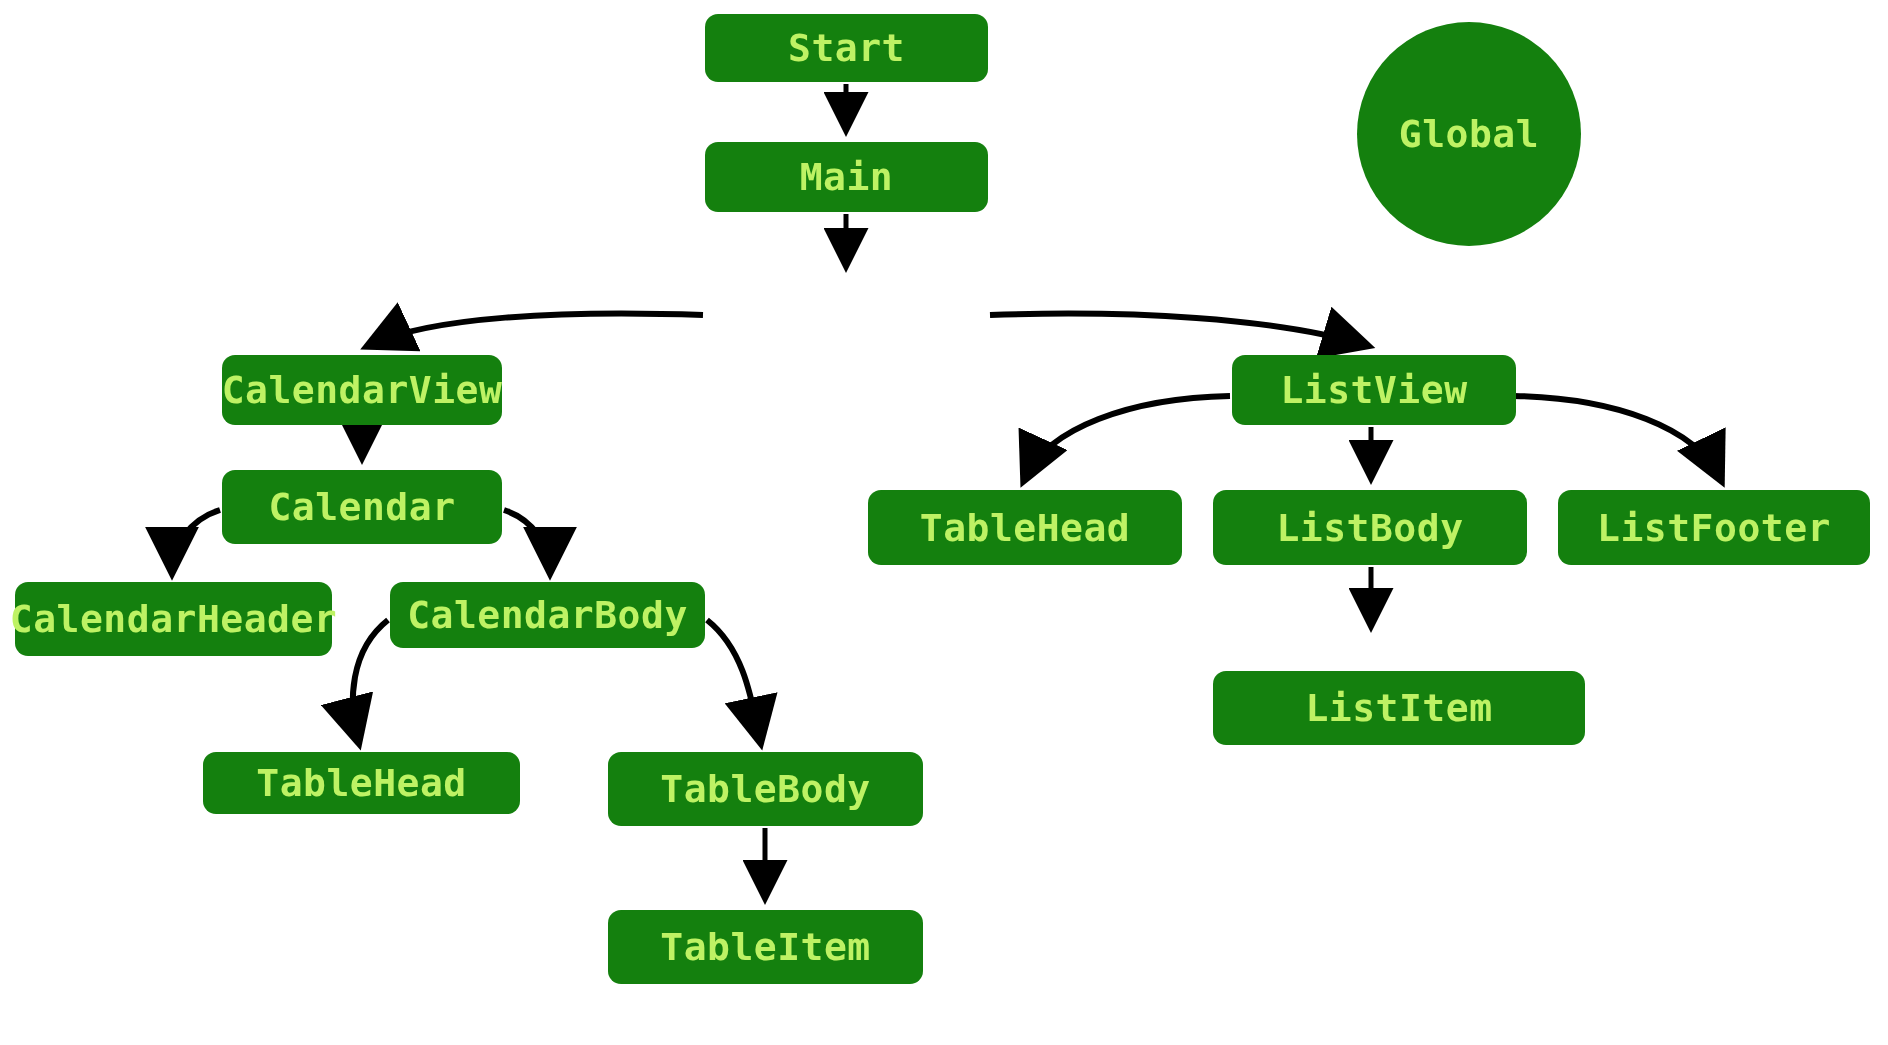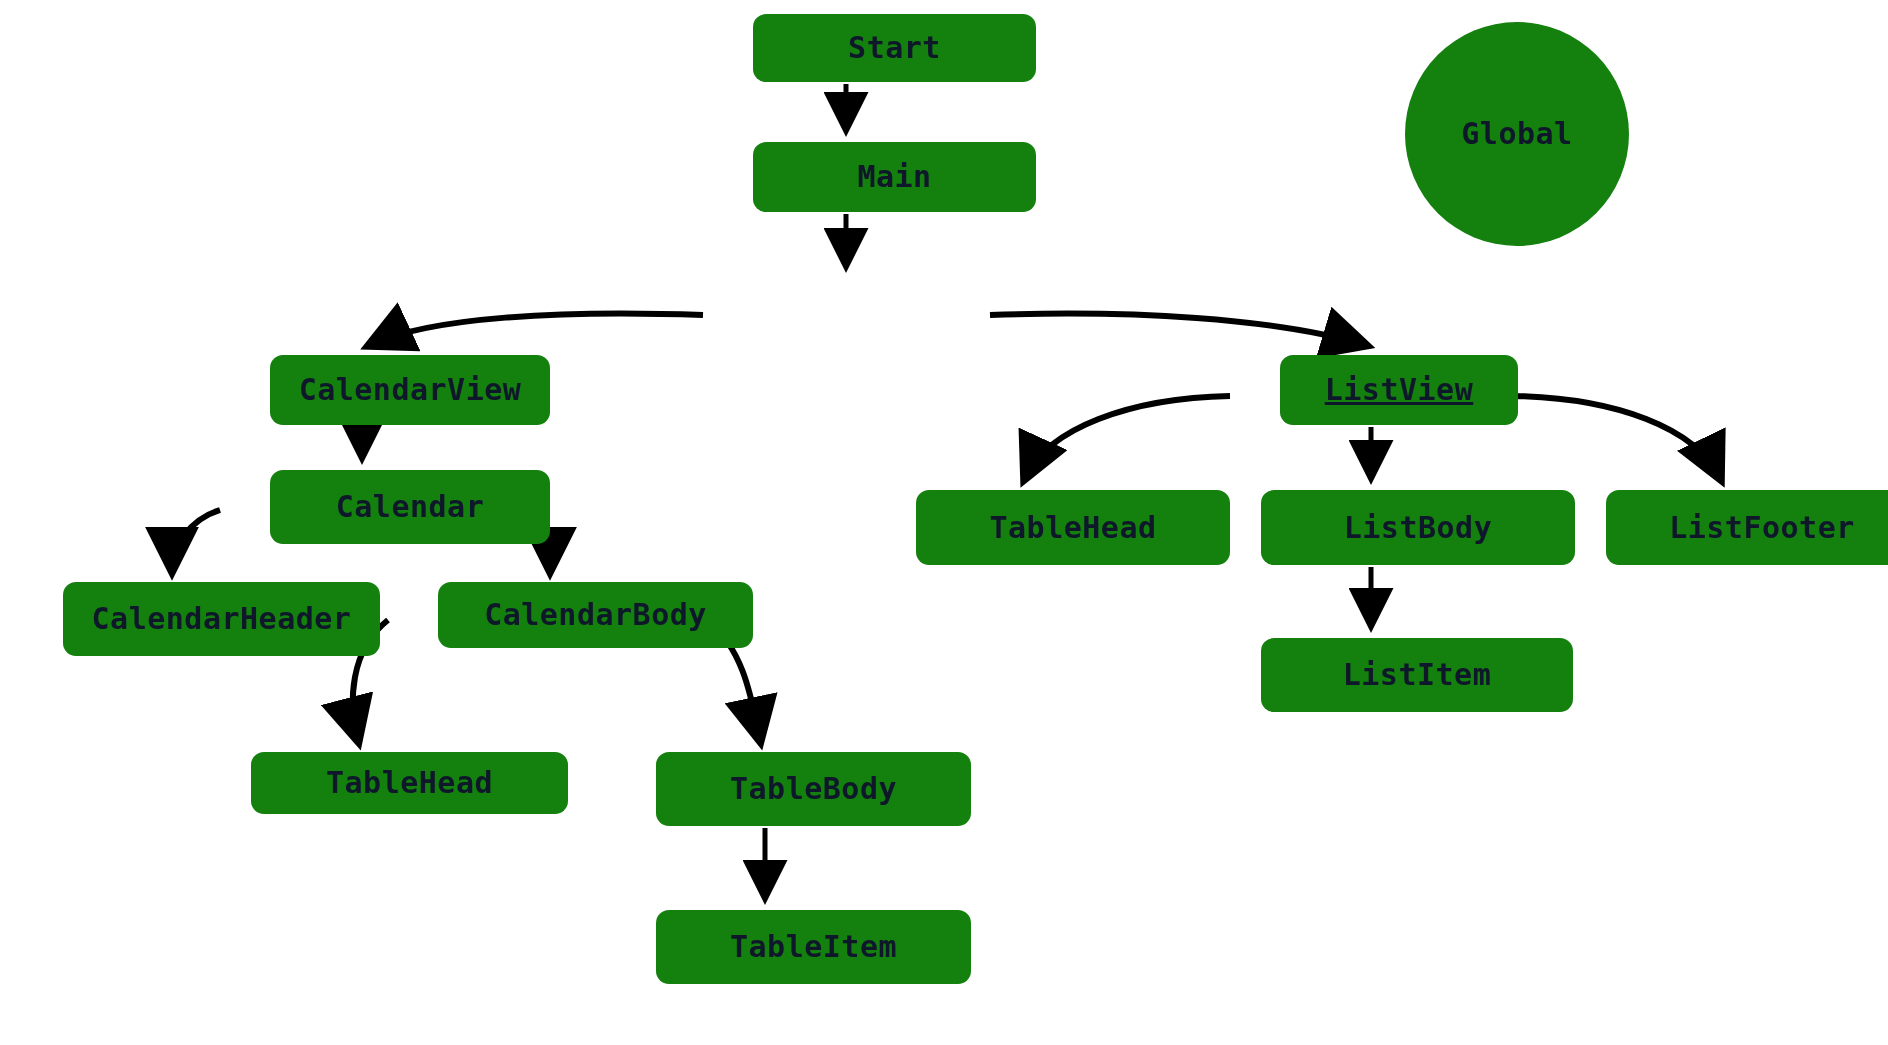--- a/index.html
+++ b/index.html
@@ -23,33 +23,32 @@
     left: 0;
     top: 0;
     width: 1888px;
     height: 1045px;
     pointer-events: none;
   }
   .node {
     position: absolute;
     box-sizing: border-box;
     background: #14800e;
-    color: #0f172a;
+    color: #bef264;
     display: flex;
     align-items: center;
     justify-content: center;
     border-radius: 13px;
     font-family: "DejaVu Sans Mono", "Liberation Mono", monospace;
     font-weight: bold;
-    font-size: 30px;
+    font-size: 38px;
     letter-spacing: 0.5px;
     line-height: 1;
     white-space: nowrap;
     z-index: 2;
-    margin-left: 48px;
   }
   .node.circle {
     border-radius: 50%;
   }
   .node-label {
     display: block;
     pointer-events: none;
   }
 </style>
 </head>
@@ -103,21 +102,21 @@
 
 
   <div class="node circle" style="left:1357px; top:22px; width:224px; height:224px;">
     <span class="node-label">Global</span>
   </div>
 
   <div class="node" style="left:222px; top:355px; width:280px; height:70px;">
     <span class="node-label">CalendarView</span>
   </div>
 
-  <div class="node" style="left:1232px; top:355px; width:238px; height:70px;text-decoration:underline;">
+  <div class="node" style="left:1232px; top:355px; width:284px; height:70px;">
     <span class="node-label">ListView</span>
   </div>
 
   <div class="node" style="left:222px; top:470px; width:280px; height:74px;text-align:center;">
     <span class="node-label">Calendar</span>
   </div>
 
   <div class="node" style="left:15px; top:582px; width:317px; height:74px;">
     <span class="node-label">CalendarHeader</span>
   </div>
@@ -131,21 +130,21 @@
   </div>
 
   <div class="node" style="left:1213px; top:490px; width:314px; height:75px;">
     <span class="node-label">ListBody</span>
   </div>
 
   <div class="node" style="left:1558px; top:490px; width:312px; height:75px;">
     <span class="node-label">ListFooter</span>
   </div>
 
-  <div class="node" style="left:1213px; top:638px; width:312px; height:74px;">
+  <div class="node" style="left:1213px; top:671px; width:372px; height:74px;">
     <span class="node-label">ListItem</span>
   </div>
 
   <div class="node" style="left:203px; top:752px; width:317px; height:62px;">
     <span class="node-label">TableHead</span>
   </div>
 
   <div class="node" style="left:608px; top:752px; width:315px; height:74px;">
     <span class="node-label">TableBody</span>
   </div>

